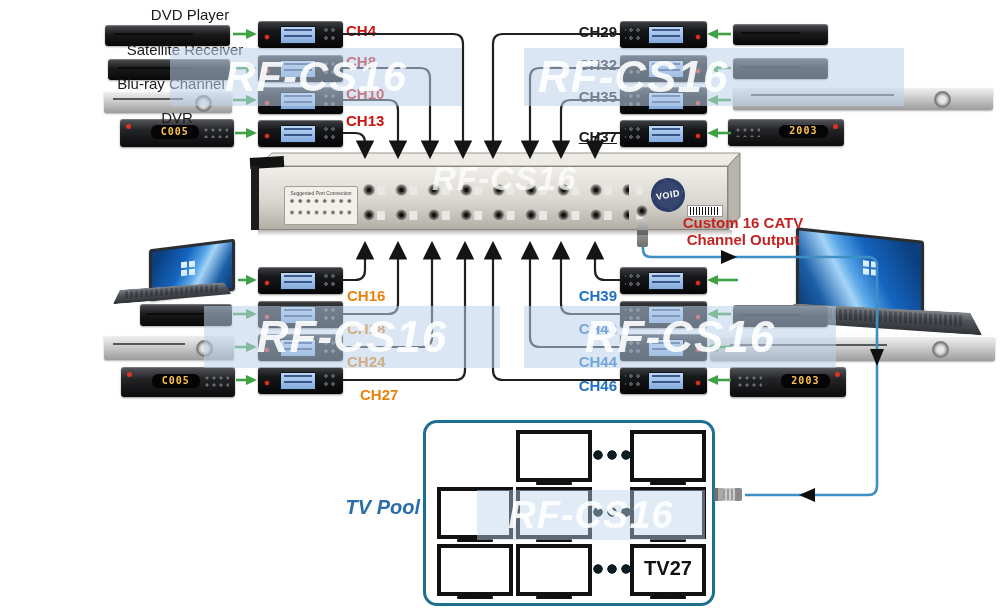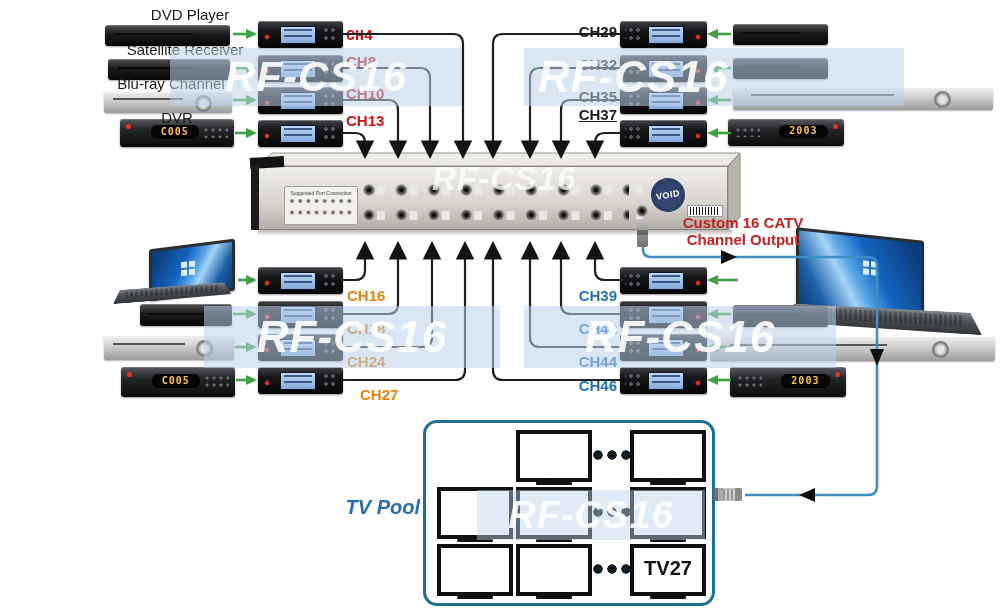--- a/index.html
+++ b/index.html
@@ -160,21 +160,21 @@
   <div class="mod" style="left:258px;top:87px;">
       <span class="led"></span>
       <span class="lcd"></span>
       <span class="keys"></span>
     </div>
   <div class="mod" style="left:258px;top:120px;">
       <span class="led"></span>
       <span class="lcd"></span>
       <span class="keys"></span>
     </div>
-  <div class="ch red" style="left:346px;top:28px;font-family:Liberation Mono, monospace;">CH4</div>
+  <div class="ch red" style="left:346px;top:22px;">CH4</div>
   <div class="ch red" style="left:346px;top:53px;">CH8</div>
   <div class="ch red" style="left:346px;top:85px;">CH10</div>
   <div class="ch red" style="left:346px;top:112px;">CH13</div>
 
   <div class="mod flip" style="left:620px;top:21px;">
       <span class="led"></span>
       <span class="lcd"></span>
       <span class="keys"></span>
     </div>
   <div class="mod flip" style="left:620px;top:55px;">
@@ -188,21 +188,21 @@
       <span class="keys"></span>
     </div>
   <div class="mod flip" style="left:620px;top:120px;">
       <span class="led"></span>
       <span class="lcd"></span>
       <span class="keys"></span>
     </div>
   <div class="ch blk rt" style="left:562px;top:23px;">CH29</div>
   <div class="ch blk rt" style="left:562px;top:56px;">CH32</div>
   <div class="ch blk rt" style="left:562px;top:88px;">CH35</div>
-  <div class="ch blk rt" style="left:562px;top:106px;text-decoration:underline;">CH37</div>
+  <div class="ch blk rt" style="left:562px;top:128px;text-decoration:underline;">CH37</div>
 
   <div class="dev-black" style="left:733px;top:24px;width:95px;height:21px;"></div>
   <div class="dev-black" style="left:733px;top:58px;width:95px;height:21px;"></div>
   <div class="dev-silver" style="left:733px;top:87px;width:260px;height:23px;"></div>
   <div class="dev-dvr" style="left:728px;top:119px;width:116px;height:27px;">
     <span class="dvr-dot" style="left:auto;right:5%;"></span>
     <span class="dvr-disp" style="left:44%;">2003</span>
     <span class="dvr-keys" style="right:auto;left:6%;"></span>
   </div>
 

